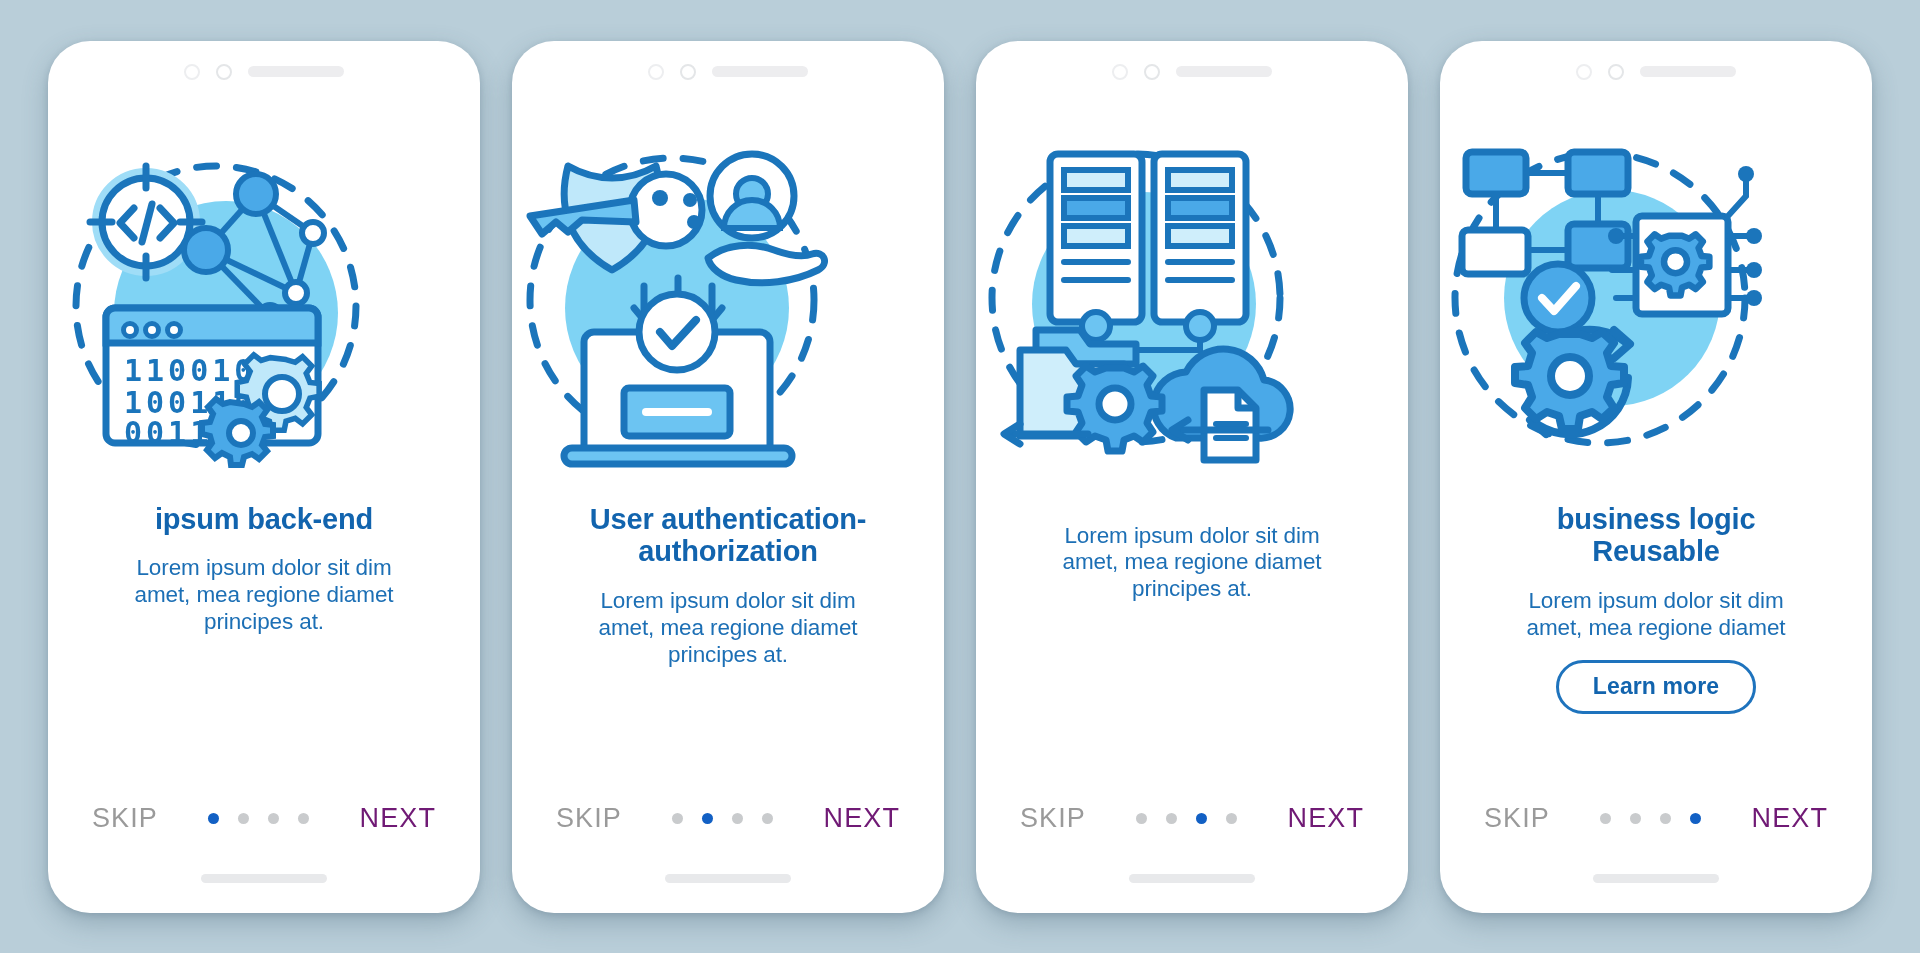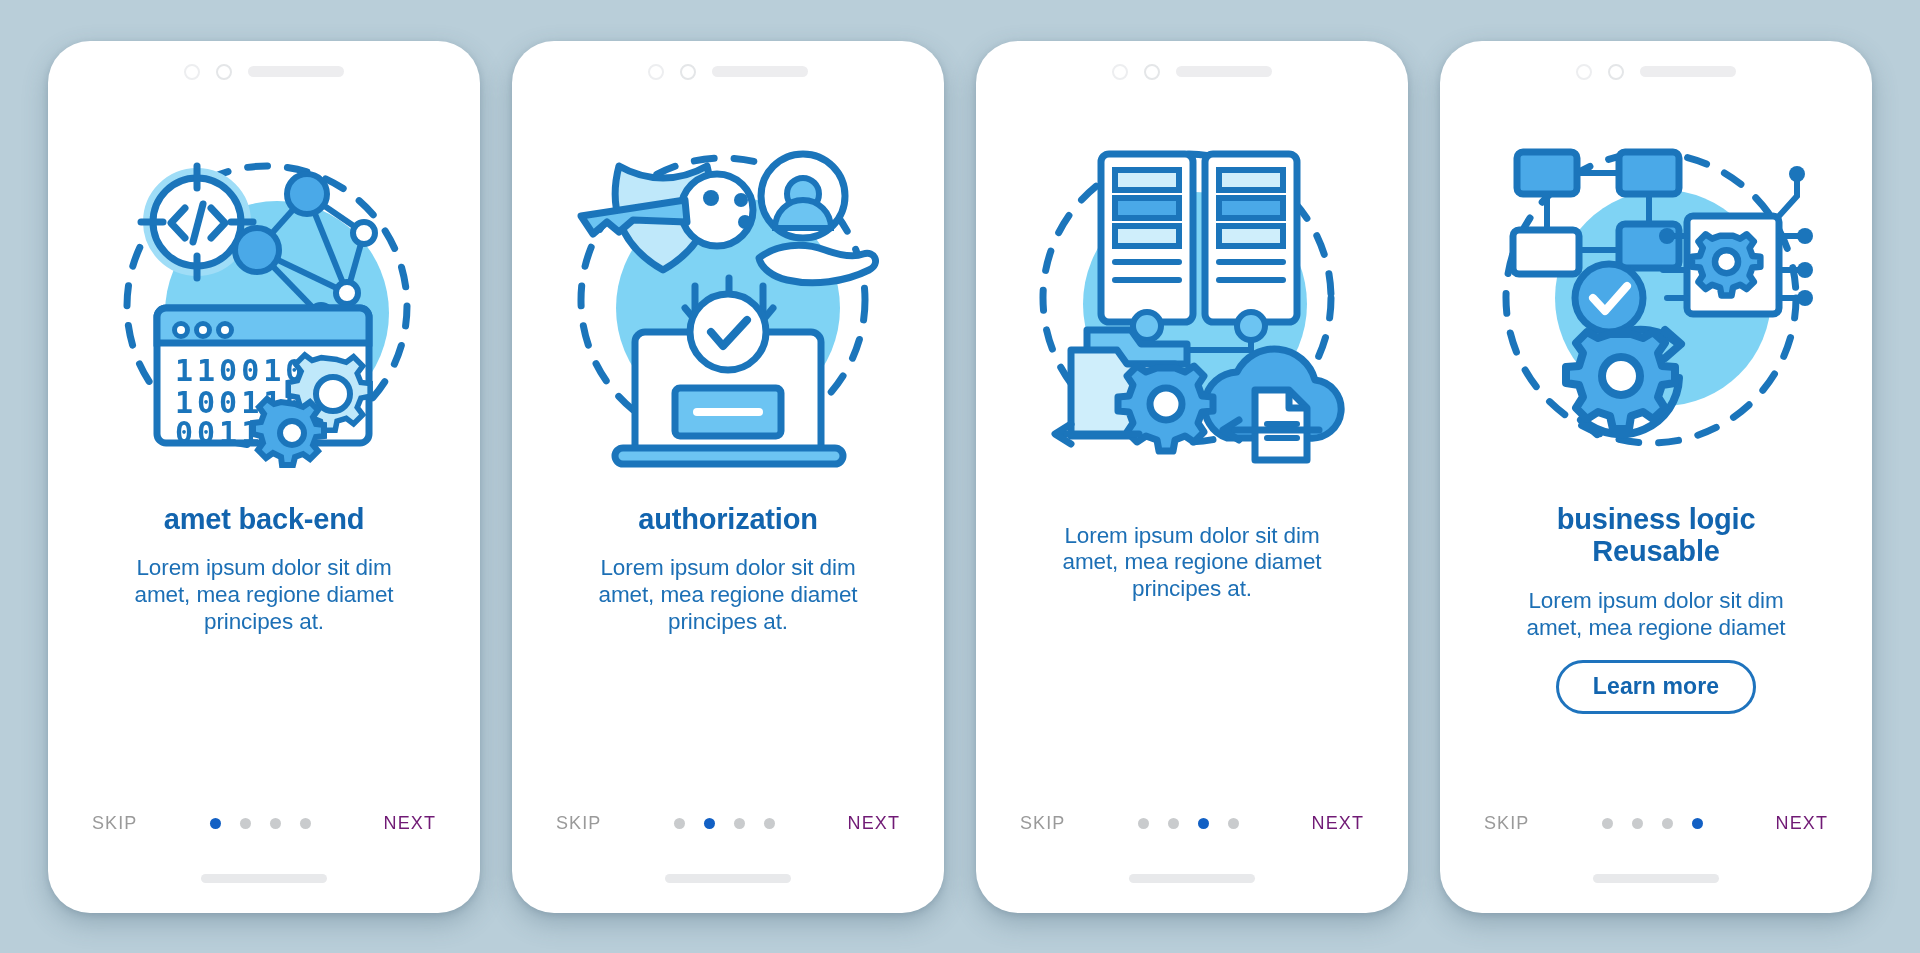--- a/index.html
+++ b/index.html
@@ -51,21 +51,20 @@
     border-radius: 6px;
     background: #ededef;
   }
   
   .art {
     width: 100%;
     height: 400px;
     flex: none;
     display: flex;
     align-items: center;
-    justify-content: center;
   }
   .art svg { display: block; }
   
   .copy {
     width: 100%;
     padding: 0 26px;
     text-align: center;
     flex: none;
   }
   .title {
@@ -103,21 +102,21 @@
   
   .nav {
     width: 100%;
     padding: 0 44px;
     display: flex;
     align-items: center;
     justify-content: space-between;
     flex: none;
   }
   .skip, .next {
-    font-size: 18px;
+    font-size: 27px;
     letter-spacing: 1.1px;
     cursor: pointer;
     white-space: nowrap;
   }
   .skip { color: #9a9a9a; }
   .next { color: #701a75; }
   .dots { display: flex; align-items: center; gap: 19px; }
   .dot { width: 11px; height: 11px; border-radius: 50%; background: #c9cbcd; }
   .dot.on { background: #1260c4; }
   
@@ -201,21 +200,21 @@
         </g>
         <g transform="translate(196,300)">
           <path d="M0-34 8-31 15-36 23-28 18-21 21-14 29-13 29-2 21-1 18 7 23 13 15 21 8 16 0 19 -2 27 -13 27 -14 19 -22 15 -29 20 -37 12 -32 5 -34-2 -42-4 -42-15 -34-16 -31-24 -36-31 -28-39 -21-34 -14-36z" fill="#4aa9e8" stroke="#1b75bb" stroke-width="6"></path>
           <circle cx="-3" cy="-5" r="12" fill="#fff" stroke="#1b75bb" stroke-width="6"></circle>
         </g>
       </svg>
     </div>
 
     <div class="copy">
       <div class="title">
-        <div>amet back-end</div>
+        <div>ipsum back-end</div>
       </div>
       <div class="desc">
         <div>Lorem ipsum dolor sit dim</div>
         <div>amet, mea regione diamet</div>
         <div>principes at.</div>
       </div>
     </div>
 
     <div class="spacer"></div>
 
@@ -281,20 +280,21 @@
         <line x1="134" y1="274" x2="196" y2="274" stroke="#fff" stroke-width="8" stroke-linecap="round"></line>
         <rect x="52" y="310" width="228" height="16" rx="8" fill="#6cc4f2" stroke="#1b75bb" stroke-width="7"></rect>
 
         <circle cx="165" cy="194" r="38" fill="#fff" stroke="#1b75bb" stroke-width="7"></circle>
         <polyline points="148,194 160,208 184,182" fill="none" stroke="#1b75bb" stroke-width="8" stroke-linecap="round" stroke-linejoin="round"></polyline>
       </svg>
     </div>
 
     <div class="copy">
       <div class="title">
+        <div>User authentication-</div>
         <div>authorization</div>
       </div>
       <div class="desc">
         <div>Lorem ipsum dolor sit dim</div>
         <div>amet, mea regione diamet</div>
         <div>principes at.</div>
       </div>
     </div>
 
     <div class="spacer"></div>

